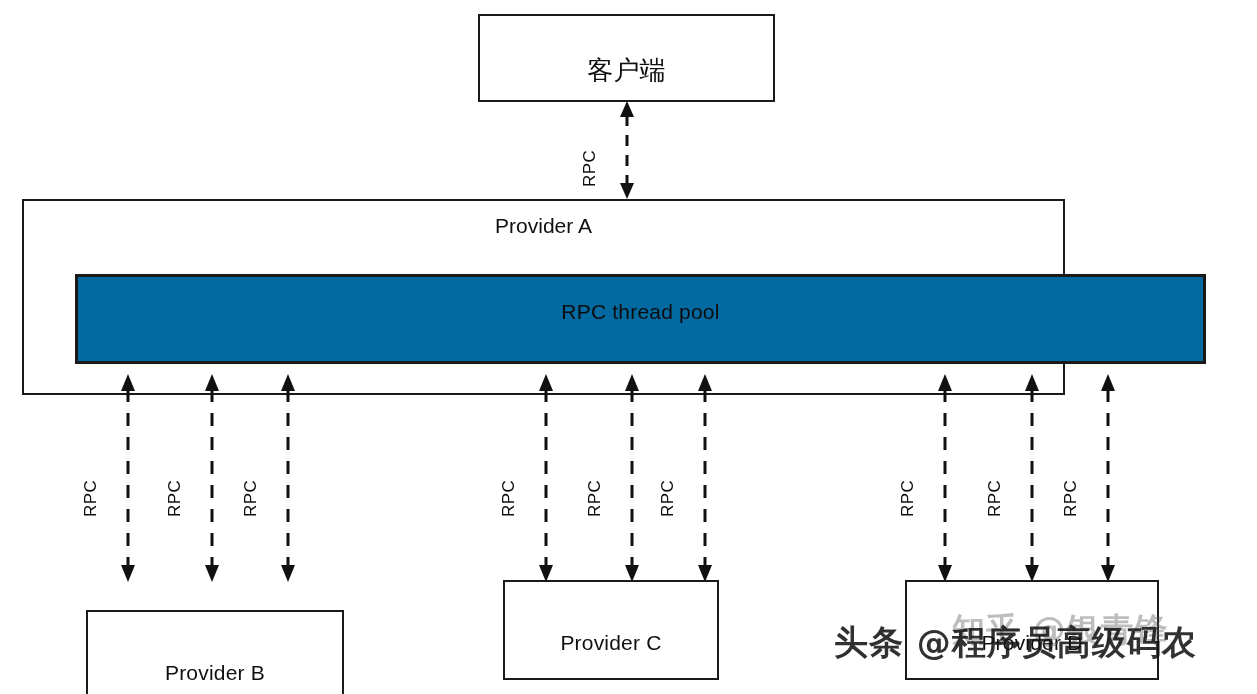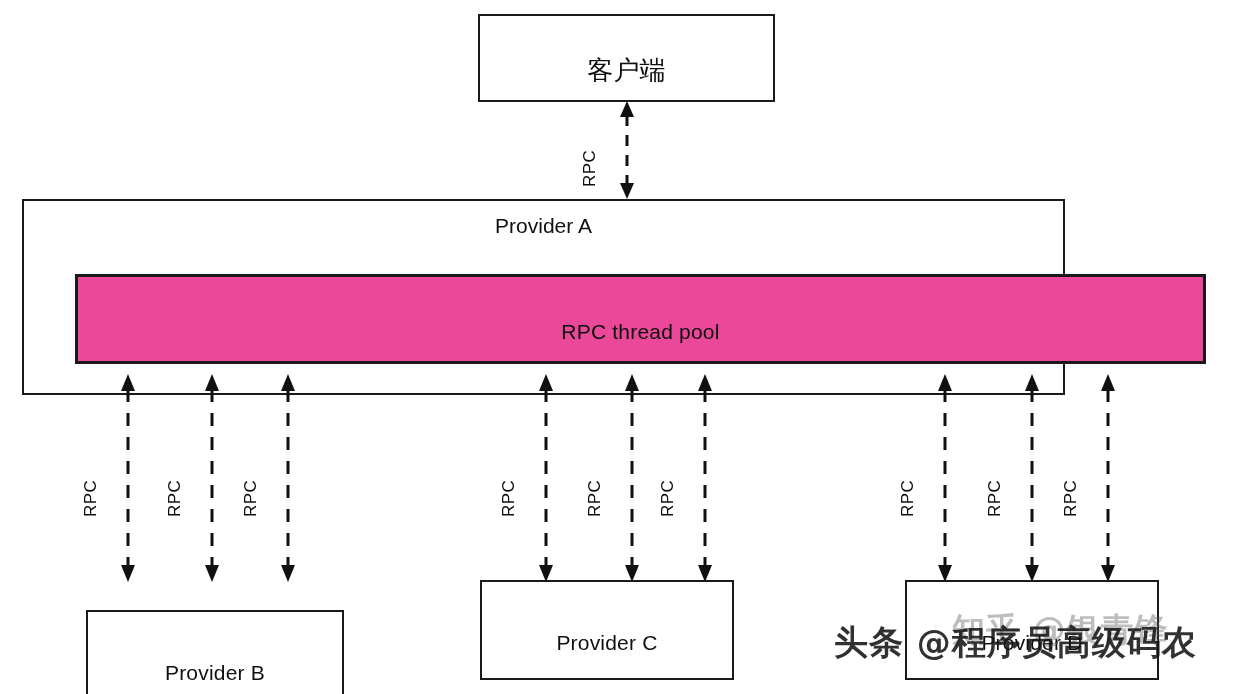--- a/index.html
+++ b/index.html
@@ -56,35 +56,34 @@
     font-size: 21px;
     color: #101010;
     white-space: nowrap;
   }
 
   
   #thread-pool {
     position: absolute;
     left: 51px; top: 73px; width: 1131px; height: 90px;
     box-sizing: border-box;
-    background: #ec4899;
+    background: #0369a1;
     border: 3px solid #1a1a1a;
     display: flex;
-    align-items: center;
     justify-content: center;
   }
   #thread-pool .node-label {
     font-size: 21px;
     color: #0d0d0d;
     white-space: nowrap;
   }
 
   
   #provider-b-box { left: 86px;  top: 610px; width: 258px; height: 100px; align-items: center; }
-  #provider-c-box { left: 480px; top: 580px; width: 254px; height: 100px; }
+  #provider-c-box { left: 503px; top: 580px; width: 216px; height: 100px; }
   #provider-d-box { left: 905px; top: 580px; width: 254px; height: 100px; }
 
   
   .arrow {
     position: absolute;
     width: 22px;
   }
   .arrow svg { display: block; overflow: visible; }
 
   

